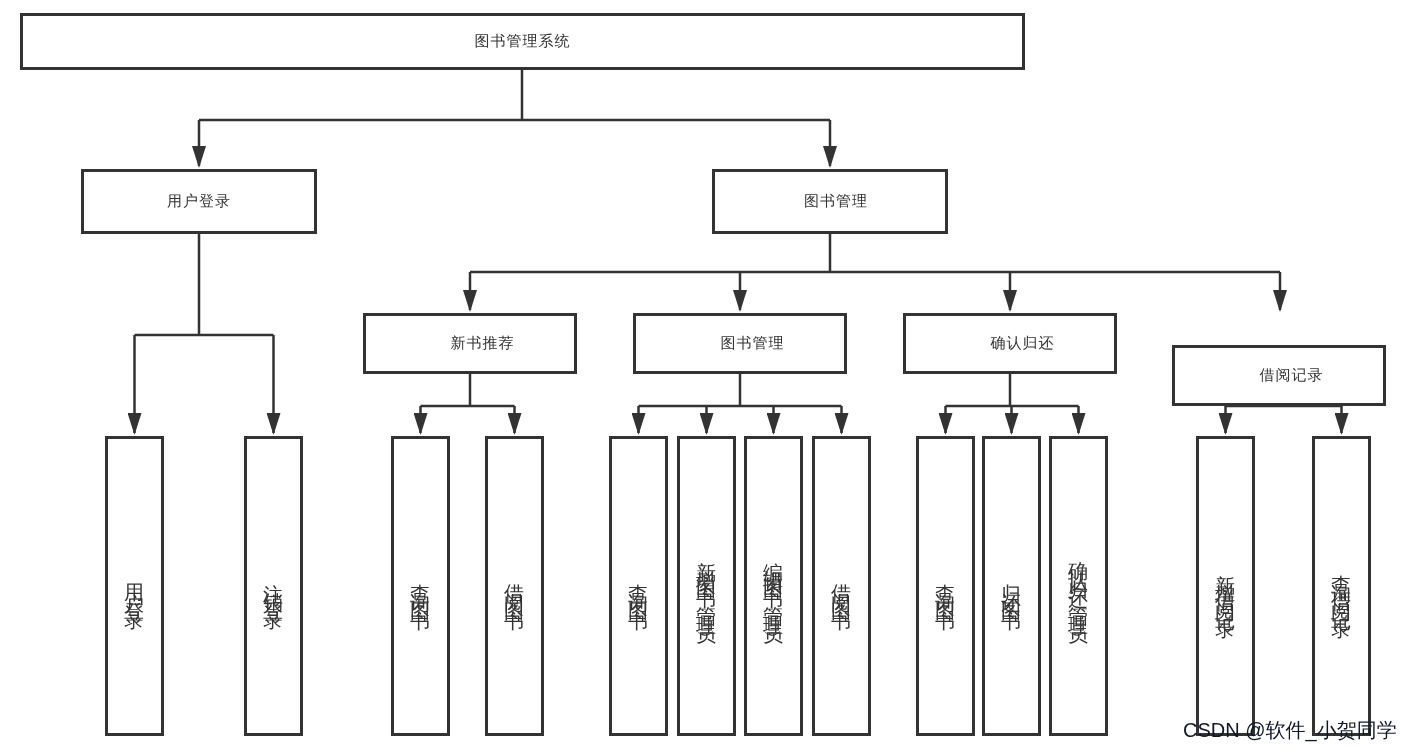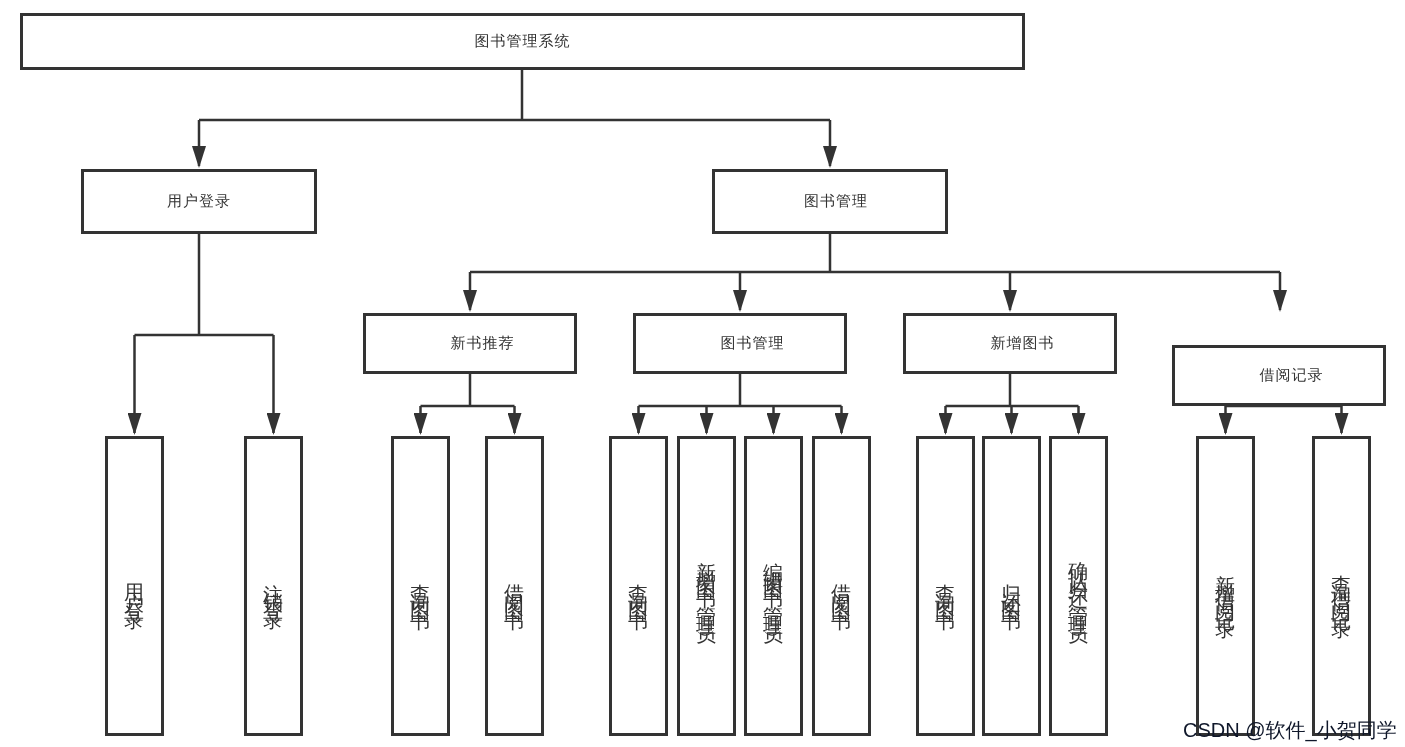--- a/index.html
+++ b/index.html
@@ -123,21 +123,21 @@
     </g>
   </svg>
 
   <div class="node hbox n-root">图书管理系统</div>
 
   <div class="node hbox n-login">用户登录</div>
   <div class="node hbox n-mgmt">图书管理</div>
 
   <div class="node hbox n-l3 n-recom">新书推荐</div>
   <div class="node hbox n-l3 n-borrow">图书管理</div>
-  <div class="node hbox n-l3 n-current">新增图书</div>
+  <div class="node hbox n-l3 n-current">确认归还</div>
   <div class="node hbox n-l3 n-records">借阅记录</div>
 
   <div class="node leaf n-leaf lf-1">用户登录</div>
   <div class="node leaf n-leaf lf-2">注销登录</div>
   <div class="node leaf n-leaf lf-3">查询图书</div>
   <div class="node leaf n-leaf lf-4">借阅图书</div>
   <div class="node leaf n-leaf lf-5">查询图书</div>
   <div class="node leaf n-leaf lf-6">新增图书（管理员）</div>
   <div class="node leaf n-leaf lf-7">编辑图书（管理员）</div>
   <div class="node leaf n-leaf lf-8">借阅图书</div>

